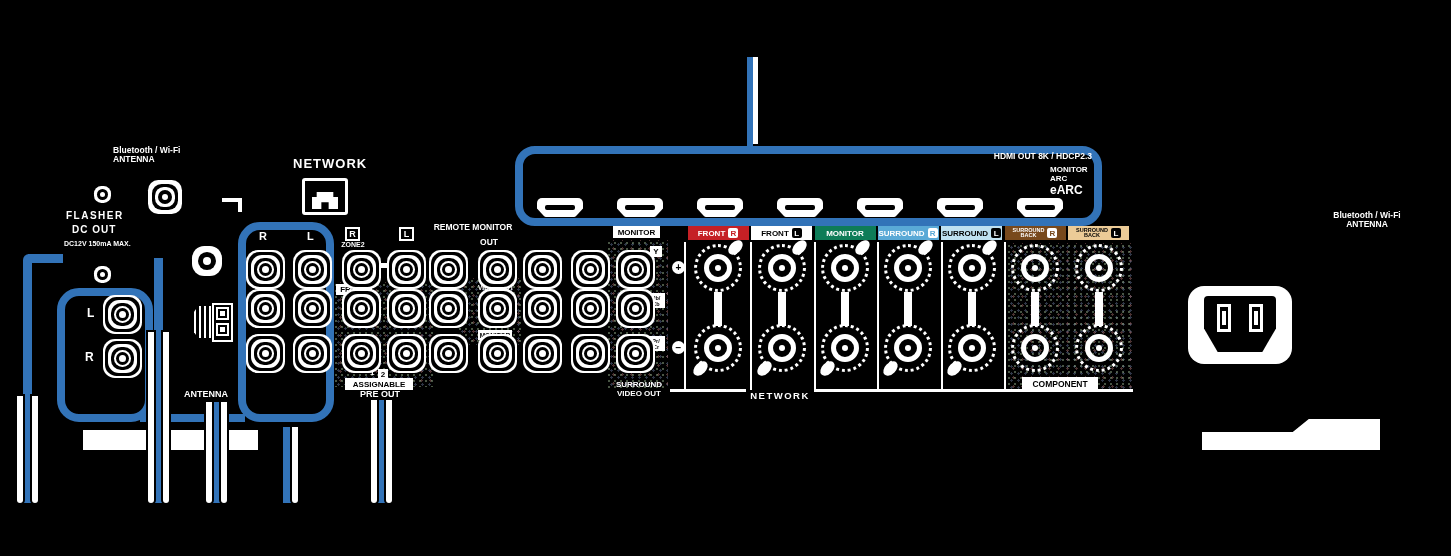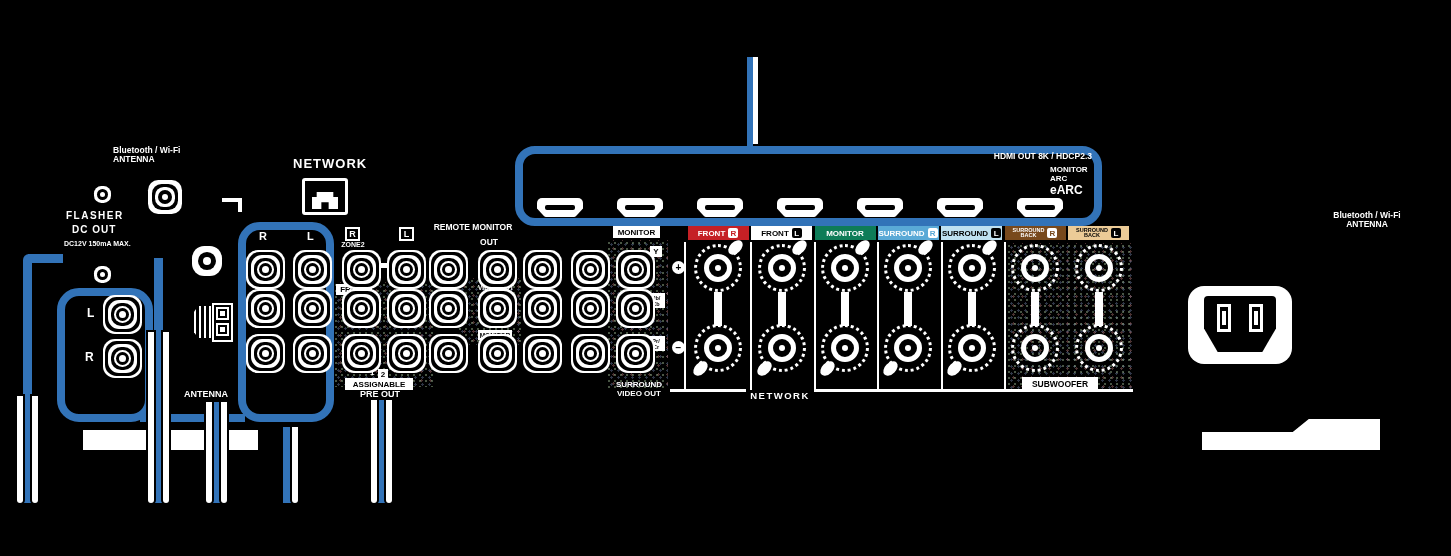--- a/index.html
+++ b/index.html
@@ -158,21 +158,21 @@
   <div class="t" style="left:940px;top:152px;width:152px;text-align:right;font-size:8.5px;">HDMI OUT  8K / HDCP2.3</div>
   <div class="t" style="left:1050px;top:166px;font-size:8px;">MONITOR</div>
   <div class="t" style="left:1050px;top:175px;font-size:8px;">ARC</div>
   <div class="t" style="left:1050px;top:184px;font-size:12px;">eARC</div>
 
   <div class="pm" style="left:672px;top:261px;">+</div>
   <div class="pm" style="left:672px;top:341px;">−</div>
   <div class="bar" style="left:670px;top:389px;width:76px;height:3px;"></div>
   <div class="bar" style="left:814px;top:389px;width:319px;height:3px;"></div>
   <div class="t ctr" style="left:745px;top:391px;width:70px;font-size:9.5px;letter-spacing:1.5px;">NETWORK</div>
-  <div class="wbox" style="left:1022px;top:377px;width:76px;height:14px;font-size:8.5px;">SUBWOOFER</div>
+  <div class="wbox" style="left:1022px;top:377px;width:76px;height:14px;font-size:8.5px;">COMPONENT</div>
 
   <div class="abs" style="left:1188px;top:286px;width:104px;height:78px;background:#fff;border-radius:16px;"></div>
   <div class="abs" style="left:1204px;top:296px;width:72px;height:56px;background:#000;clip-path:polygon(0 0,100% 0,100% 58%,81% 100%,19% 100%,0 58%);border-radius:4px;"></div>
   <div class="bar" style="left:1217px;top:304px;width:14px;height:28px;"></div>
   <div class="abs" style="left:1220px;top:307px;width:8px;height:22px;background:#000;"></div>
   <div class="bar" style="left:1222px;top:311px;width:4px;height:14px;"></div>
   <div class="bar" style="left:1249px;top:304px;width:14px;height:28px;"></div>
   <div class="abs" style="left:1252px;top:307px;width:8px;height:22px;background:#000;"></div>
   <div class="bar" style="left:1254px;top:311px;width:4px;height:14px;"></div>
   <div class="abs" style="left:1202px;top:419px;width:178px;height:31px;background:#fff;clip-path:polygon(0 42%,51% 42%,60% 0,100% 0,100% 100%,0 100%);"></div>

